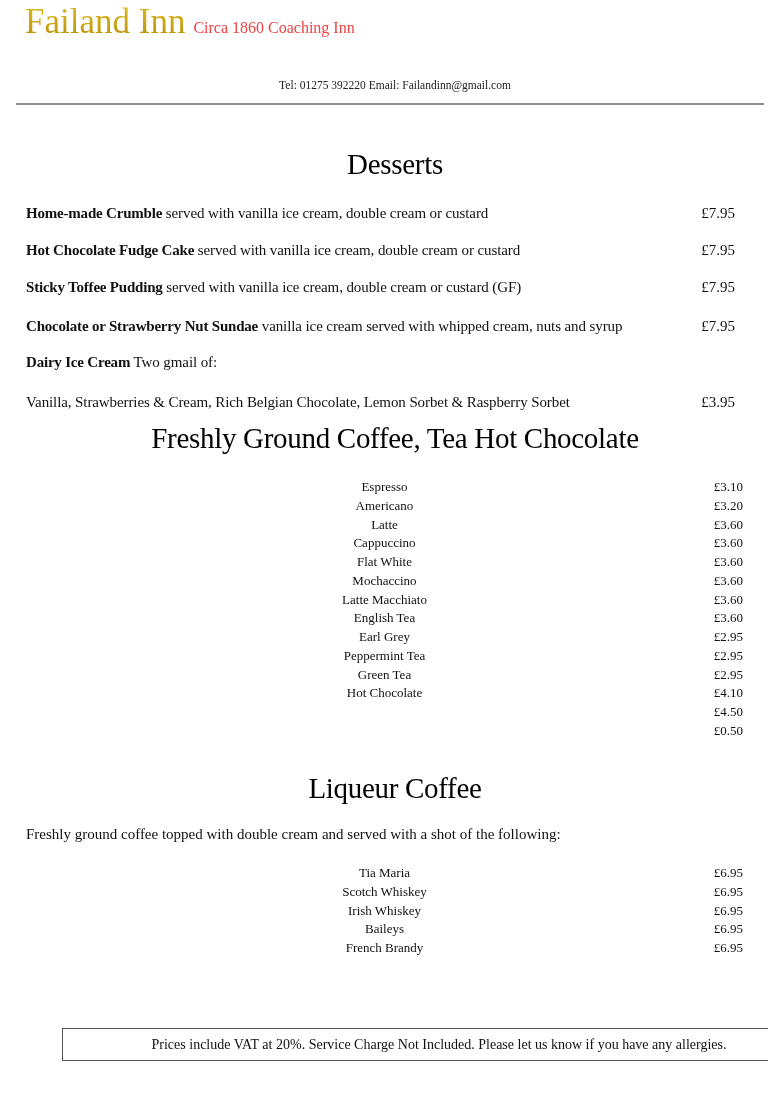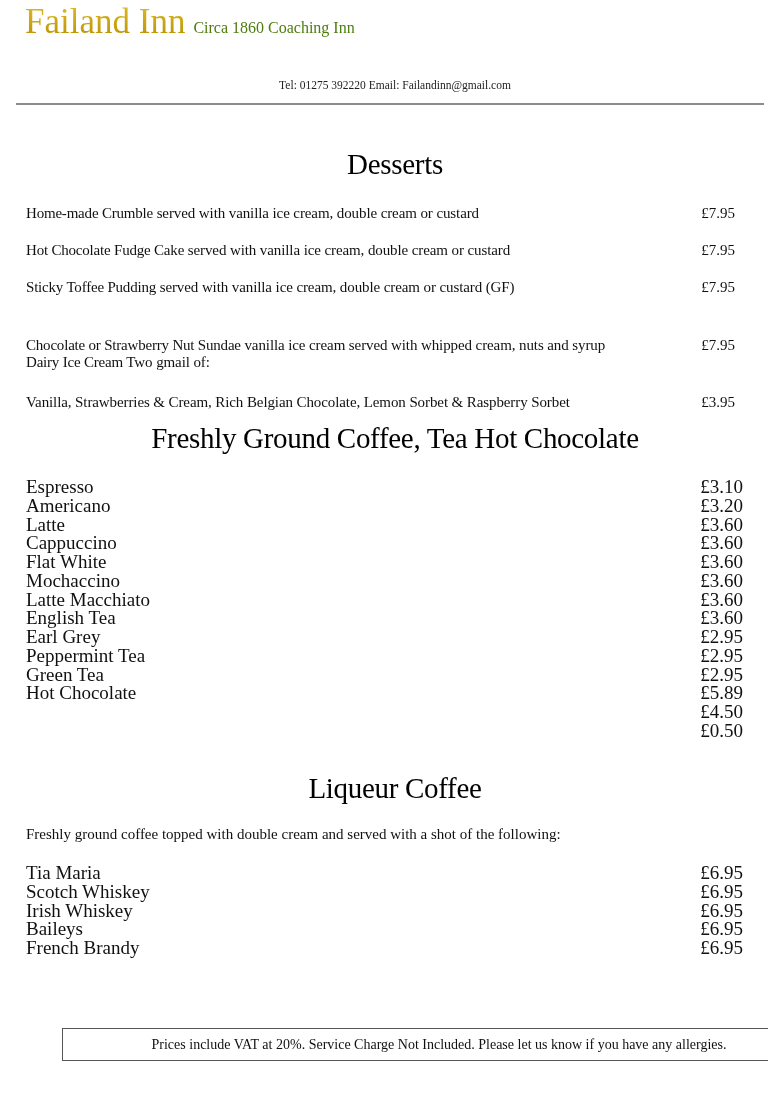--- a/index.html
+++ b/index.html
@@ -27,21 +27,21 @@
       color: #c9a30a;
       background: linear-gradient(#e0bd2a, #b88e00);
       -webkit-background-clip: text;
       background-clip: text;
       -webkit-text-fill-color: transparent;
       letter-spacing: 0px;
     }
     .logo-tagline {
       font-family: "Liberation Serif", serif;
       font-size: 16px;
-      color: #4d7c0f;
+      color: #ef4444;
       margin-left: 4px;
     }
     .contact {
       position: absolute;
       top: 79px;
       left: 0;
       width: 790px;
       text-align: center;
       font-size: 11.5px;
       color: #222;
@@ -67,34 +67,35 @@
     }
     .row {
       position: absolute;
       left: 26px;
       width: 718px;
       font-size: 15px;
       line-height: 18px;
       white-space: nowrap;
     }
     .row .name {
-      font-weight: normal;
+      font-weight: bold;
       letter-spacing: -0.2px;
     }
     .row .price {
       position: absolute;
       right: 9px;
       top: 0;
     }
     .row .desc { letter-spacing: -0.1px; }
     .list {
       position: absolute;
       left: 26px;
       width: 717px;
-      font-size: 19px;
+      font-size: 13px;
+      text-align: center;
     }
     .list .item {
       position: relative;
       height: 18.75px;
       line-height: 18.75px;
       white-space: nowrap;
     }
     .list .item .price {
       position: absolute;
       right: 0;
@@ -140,21 +141,21 @@
   <span class="price">£7.95</span>
 </div>
 <div class="row" style="top:241px;">
   <span class="name">Hot Chocolate Fudge Cake</span><span class="desc"> served with vanilla ice cream, double cream or custard</span>
   <span class="price">£7.95</span>
 </div>
 <div class="row" style="top:278px;">
   <span class="name">Sticky Toffee Pudding</span><span class="desc"> served with vanilla ice cream, double cream or custard (GF)</span>
   <span class="price">£7.95</span>
 </div>
-<div class="row" style="top:336px;">
+<div class="row" style="top:317px;">
   <span class="name">Chocolate or Strawberry Nut Sundae</span><span class="desc"> vanilla ice cream served with whipped cream, nuts and syrup</span>
   <span class="price">£7.95</span>
 </div>
 <div class="row" style="top:353px;">
   <span class="name">Dairy Ice Cream</span><span class="desc"> Two gmail of:</span>
 </div>
 <div class="row" style="top:372px;margin-top:21px;">
   <span class="desc">Vanilla, Strawberries &amp; Cream, Rich Belgian Chocolate, Lemon Sorbet &amp; Raspberry Sorbet</span>
   <span class="price">£3.95</span>
 </div>
@@ -166,21 +167,21 @@
   <div class="item"><span>Americano</span><span class="price">£3.20</span></div>
   <div class="item"><span>Latte</span><span class="price">£3.60</span></div>
   <div class="item"><span>Cappuccino</span><span class="price">£3.60</span></div>
   <div class="item"><span>Flat White</span><span class="price">£3.60</span></div>
   <div class="item"><span>Mochaccino</span><span class="price">£3.60</span></div>
   <div class="item"><span>Latte Macchiato</span><span class="price">£3.60</span></div>
   <div class="item"><span>English Tea</span><span class="price">£3.60</span></div>
   <div class="item"><span>Earl Grey</span><span class="price">£2.95</span></div>
   <div class="item"><span>Peppermint Tea</span><span class="price">£2.95</span></div>
   <div class="item"><span>Green Tea</span><span class="price">£2.95</span></div>
-  <div class="item"><span>Hot Chocolate</span><span class="price">£5.89</span></div>
+  <div class="item"><span>Hot Chocolate</span><span class="price">£4.10</span></div>
   <div class="item"><span class="price">£4.50</span></div>
   <div class="item"><span class="price">£0.50</span></div>
 </div>
 
 <h2 class="section-title" style="top:772px;">Liqueur Coffee</h2>
 <div class="intro">Freshly ground coffee topped with double cream and served with a shot of the following:</div>
 
 <div class="list" style="top:864px;">
   <div class="item"><span>Tia Maria</span><span class="price">£6.95</span></div>
   <div class="item"><span>Scotch Whiskey</span><span class="price">£6.95</span></div>

